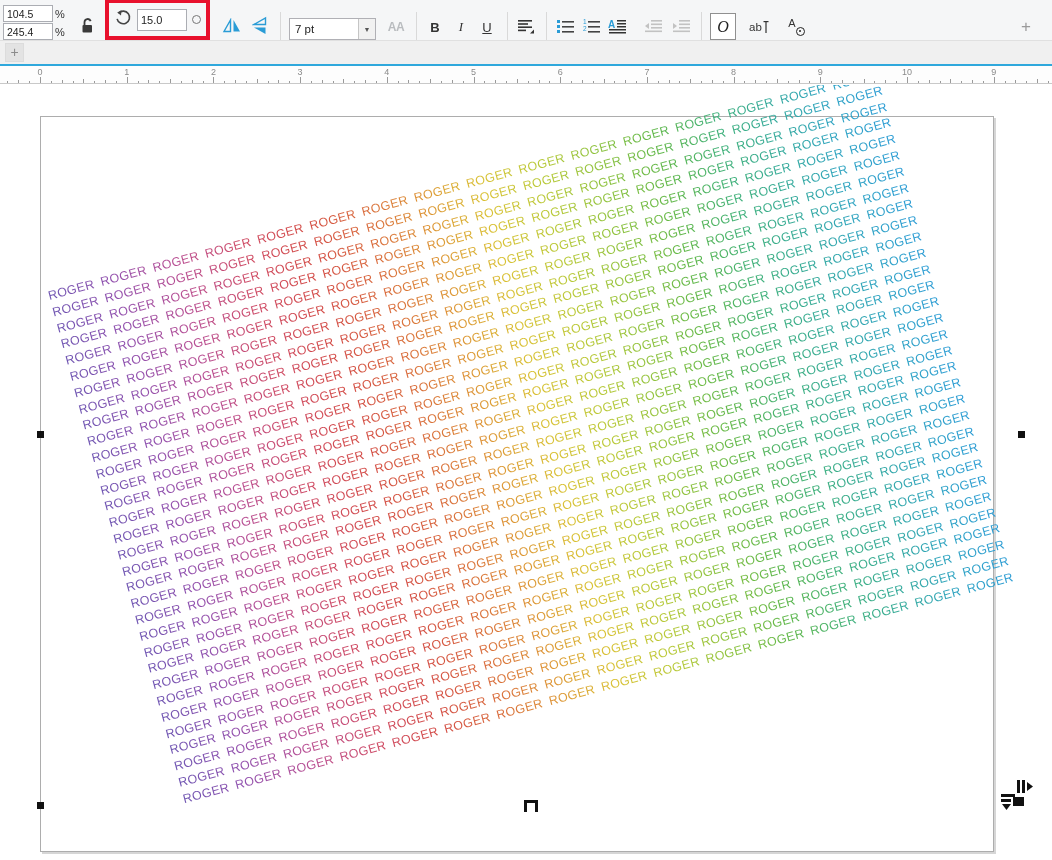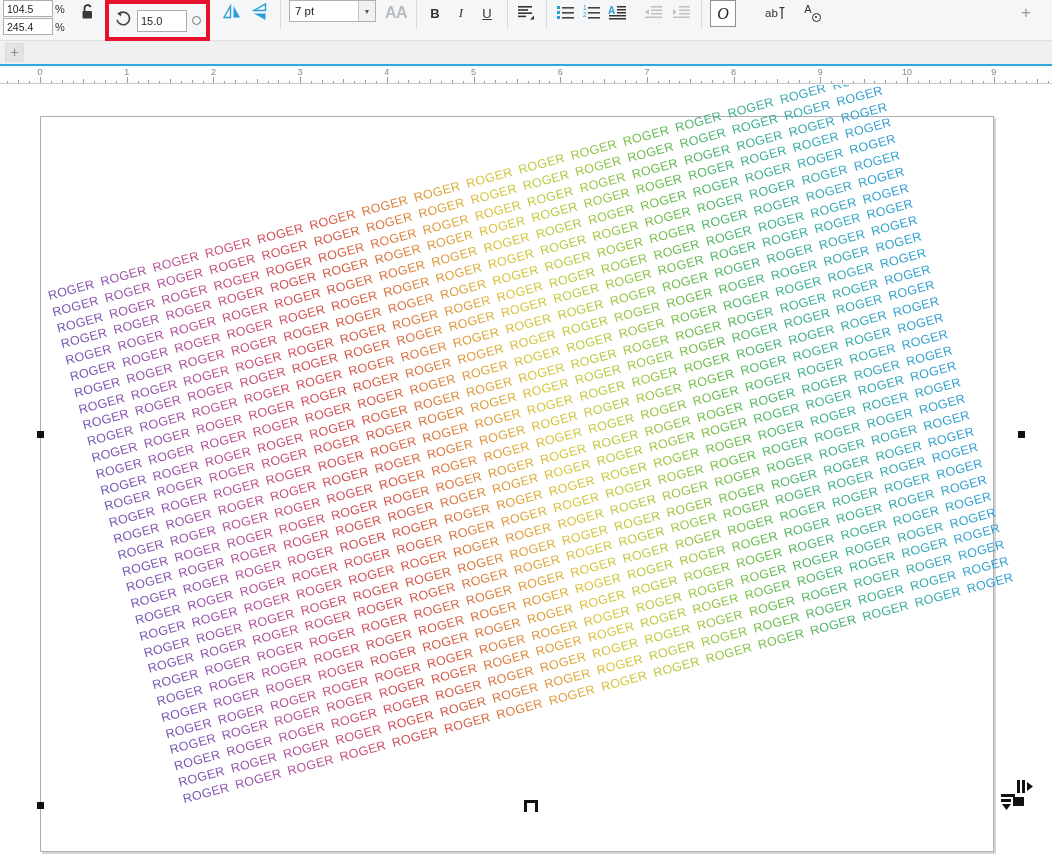--- a/index.html
+++ b/index.html
@@ -1,20 +1,20 @@
 <!DOCTYPE html>
 <html><head>
 <meta charset="utf-8">
 <style>
   * { margin:0; padding:0; box-sizing:border-box; }
   html,body { width:1052px; height:860px; overflow:hidden; background:#fff;
               font-family:"Liberation Sans", sans-serif; }
 
   
-  .propbar { position:relative; display:flex; align-items:flex-start;
+  .propbar { position:relative; display:flex; align-items:flex-end;
              width:1052px; height:41px; background:#f5f6f7;
              border-bottom:1px solid #e0e0e0; }
   .divider { width:1px; height:28px; background:#d9d9d9; margin-left:8px; flex:none; }
   .scale-group { display:grid; grid-template-columns:50px 14px; grid-row-gap:1px;
                  align-items:center; margin-left:3px; }
   .tb-input { height:17px; border:1px solid #abadb3; background:#fff;
               font-family:"Liberation Sans",sans-serif; font-size:10.5px; color:#222;
               padding:0 3px; width:50px; }
   .pct { font-size:11px; color:#333; padding-left:2px; }
   .tbtn { display:flex; align-items:center; justify-content:center;
@@ -30,21 +30,21 @@
                 color:#222; flex:1; }
   .combo-dd { width:17px; border-left:1px solid #c5c5c5; background:#f1f1f1;
               display:flex; align-items:center; justify-content:center;
               font-size:7px; color:#555; }
   .font-combo { width:166px; margin-left:10px; }
   .size-combo { width:87px; margin-left:8px; }
   .glyph-btn { font-size:13px; color:#333; }
   .bold-g { font-weight:bold; }
   .italic-g { font-style:italic; font-family:"Liberation Serif",serif; }
   .under-g { text-decoration:underline; }
-  .case-g { font-size:16px; color:#b9bcbf; font-weight:bold; letter-spacing:-0.5px; }
+  .case-g { font-size:12px; color:#b9bcbf; font-weight:bold; letter-spacing:-0.5px; }
   .o-btn { width:26px; height:27px; border:1px solid #909090; background:#fff;
            display:flex; align-items:center; justify-content:center; margin-left:8px;
            font-family:"Liberation Serif",serif; font-style:italic; font-size:16px;
            color:#222; flex:none; }
   .ab-btn { font-size:11.5px; color:#333; font-style:normal; width:30px; }
   .ao-btn { position:relative; width:26px; }
   .ao-a { font-size:11px; color:#333; position:relative; top:-4px; left:-3px; }
   .ao-dot { position:absolute; right:3px; bottom:4px; width:9px; height:9px;
             border:1.5px solid #222; border-radius:50%; }
   .ao-dot::after { content:""; position:absolute; left:2px; top:2px; width:2px; height:2px;
@@ -224,21 +224,21 @@
         <rect x="7" y="9" width="11" height="1.6" fill="#c2c2c2"></rect>
         <rect x="1" y="12.5" width="17" height="1.6" fill="#c2c2c2"></rect>
       </svg>
     </span>
   </button>
 
   <span class="divider"></span>
 
   <button class="o-btn">O</button>
 
-  <button class="tbtn ab-btn" style="margin-left:24px">
+  <button class="tbtn ab-btn" style="margin-left:8px">
     <span>ab</span>
     <svg width="6" height="15" viewBox="0 0 6 15" style="margin-left:1px">
       <rect x="2.4" y="2" width="1.2" height="11" fill="#333"></rect>
       <rect x="0.5" y="1" width="5" height="1.2" fill="#333"></rect>
     </svg>
   </button>
 
   <button class="tbtn ao-btn" style="margin-left:8px">
     <span class="ao-a">A</span>
     <span class="ao-dot"></span>

